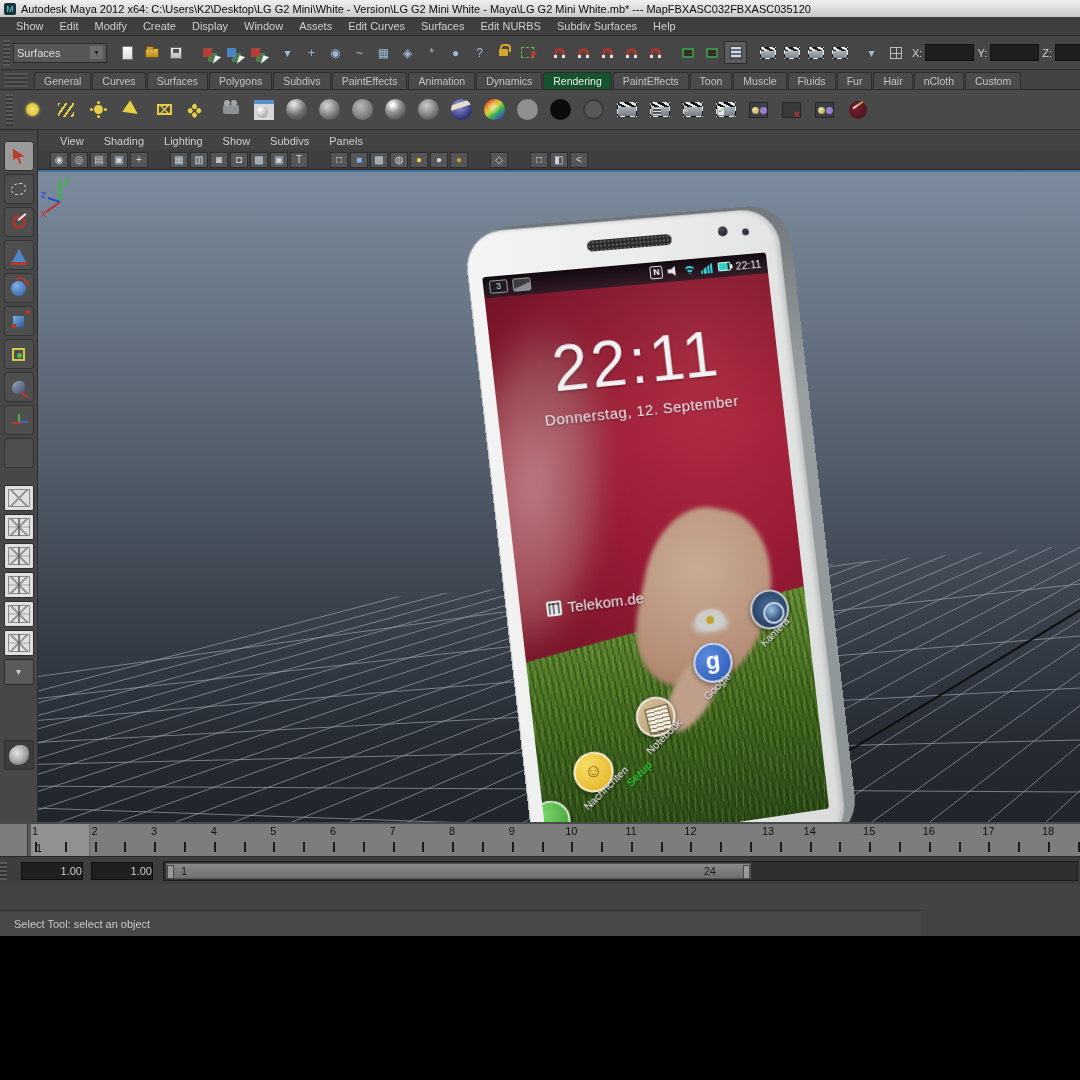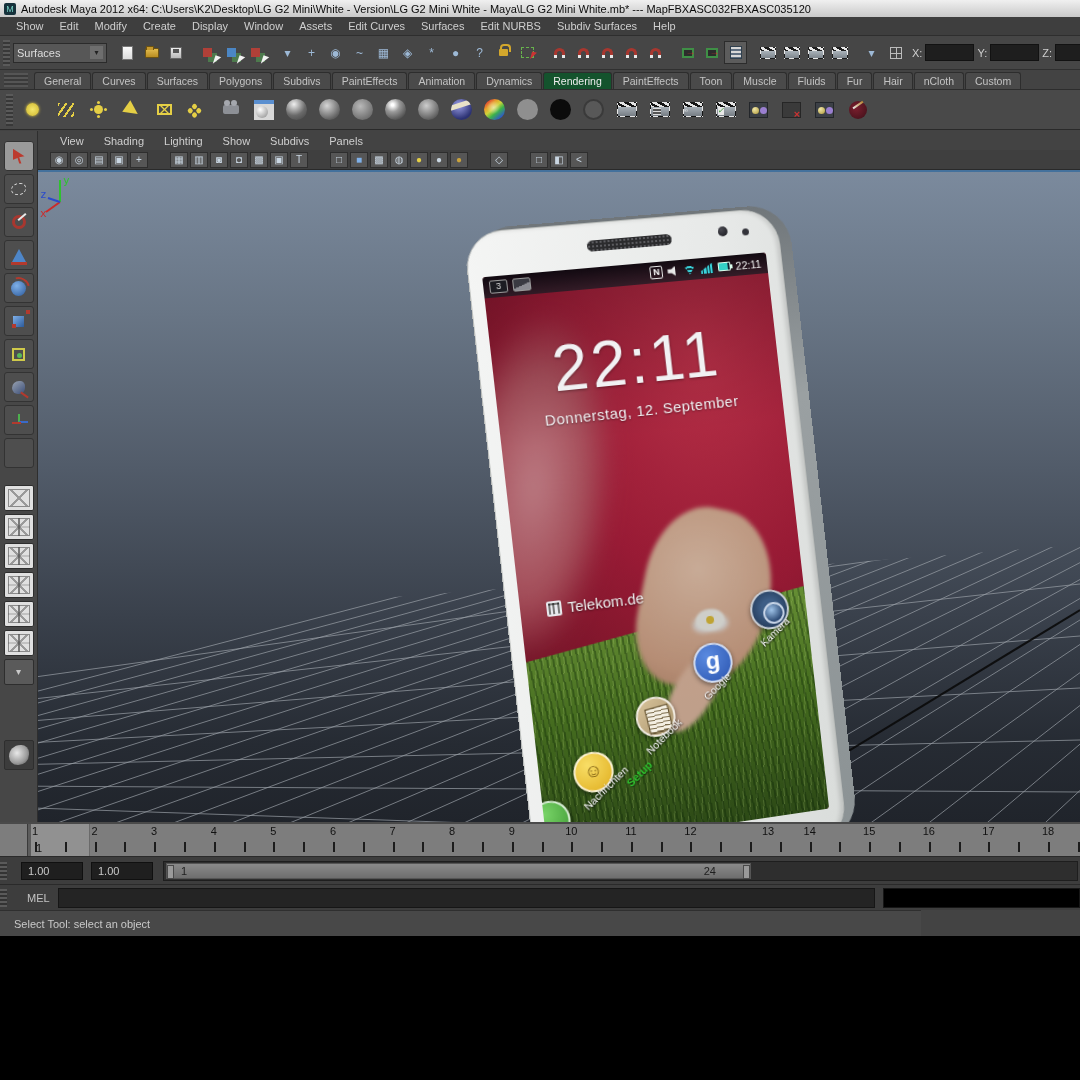--- a/index.html
+++ b/index.html
@@ -193,21 +193,21 @@
 .triad text{font-size:11px;font-family:"DejaVu Sans Mono",monospace;}
 
 
 .timeslider{position:absolute;top:822px;left:0;width:1080px;height:34px;background:#7d7d7d;border-top:2px solid #4a4a4a;overflow:hidden;}
 .ts-block{position:absolute;left:30px;top:0;bottom:0;width:60px;background:#919191;border-right:1px solid #6a6a6a;}
 .ts-marker{position:absolute;left:27px;top:0;bottom:0;width:4px;background:#5c5c5c;border-left:1px solid #3a3a3a;}
 .ts-num{position:absolute;top:1px;transform:translateX(-50%);font-size:11px;color:#111;}
 .ts-tick{position:absolute;bottom:4px;width:2px;height:10px;background:#1c1c1c;}
 .ts-cur{position:absolute;left:36px;bottom:2px;font-size:11px;color:#101010;}
 .rangerow{position:absolute;top:856px;left:0;width:1080px;height:28px;background:#3d3d3d;display:flex;align-items:center;border-top:1px solid #2a2a2a;}
-.rr-field{width:62px;height:18px;background:#1f1f1f;border:1px solid #101010;color:#c9c9c9;font-size:11px;line-height:17px;padding-left:6px;margin-left:8px;}
+.rr-field{width:62px;height:18px;background:#1f1f1f;border:1px solid #101010;color:#c9c9c9;font-size:11px;line-height:17px;padding-left:6px;margin-left:8px;text-align:right;}
 .rr-track{position:relative;flex:1;height:20px;margin:0 2px 0 10px;background:#2e2e2e;border:1px solid #1e1e1e;}
 .rr-bar{position:absolute;left:2px;top:1px;width:585px;height:16px;background:linear-gradient(#8a8a8a,#6e6e6e);border:1px solid #555;}
 .rr-handle{position:absolute;top:1px;width:7px;height:14px;background:#9a9a9a;border:1px solid #4a4a4a;}
 .rr-start-label,.rr-end-label{position:absolute;top:1px;font-size:11px;color:#1e1e1e;}
 .rr-start-label{left:14px;}
 .rr-end-label{right:34px;}
 
 .melrow{position:absolute;top:884px;left:0;width:1080px;height:26px;background:#3d3d3d;display:flex;align-items:center;border-top:1px solid #2a2a2a;}
 .mel-label{color:#c3c3c3;font-size:11px;margin:0 8px 0 14px;}
 .mel-input{width:828px;height:20px;background:#242424;border:1px solid #161616;}
@@ -728,23 +728,17 @@
     <div class="rr-track">
       <div class="rr-bar">
         <div class="rr-handle" style="left:0;"></div>
         <span class="rr-start-label">1</span>
         <span class="rr-end-label">24</span>
         <div class="rr-handle" style="right:0;"></div>
       </div>
     </div>
   </div>
 
-  <div class="melrow">
-    <div class="rowhandle"></div>
-    <span class="mel-label">MEL</span>
-    <div class="mel-input"></div>
-    <div class="mel-result"></div>
-  </div>
 
   <div class="helprow">
     <span>Select Tool: select an object</span>
   </div>
 </div>
 
 </body></html>

